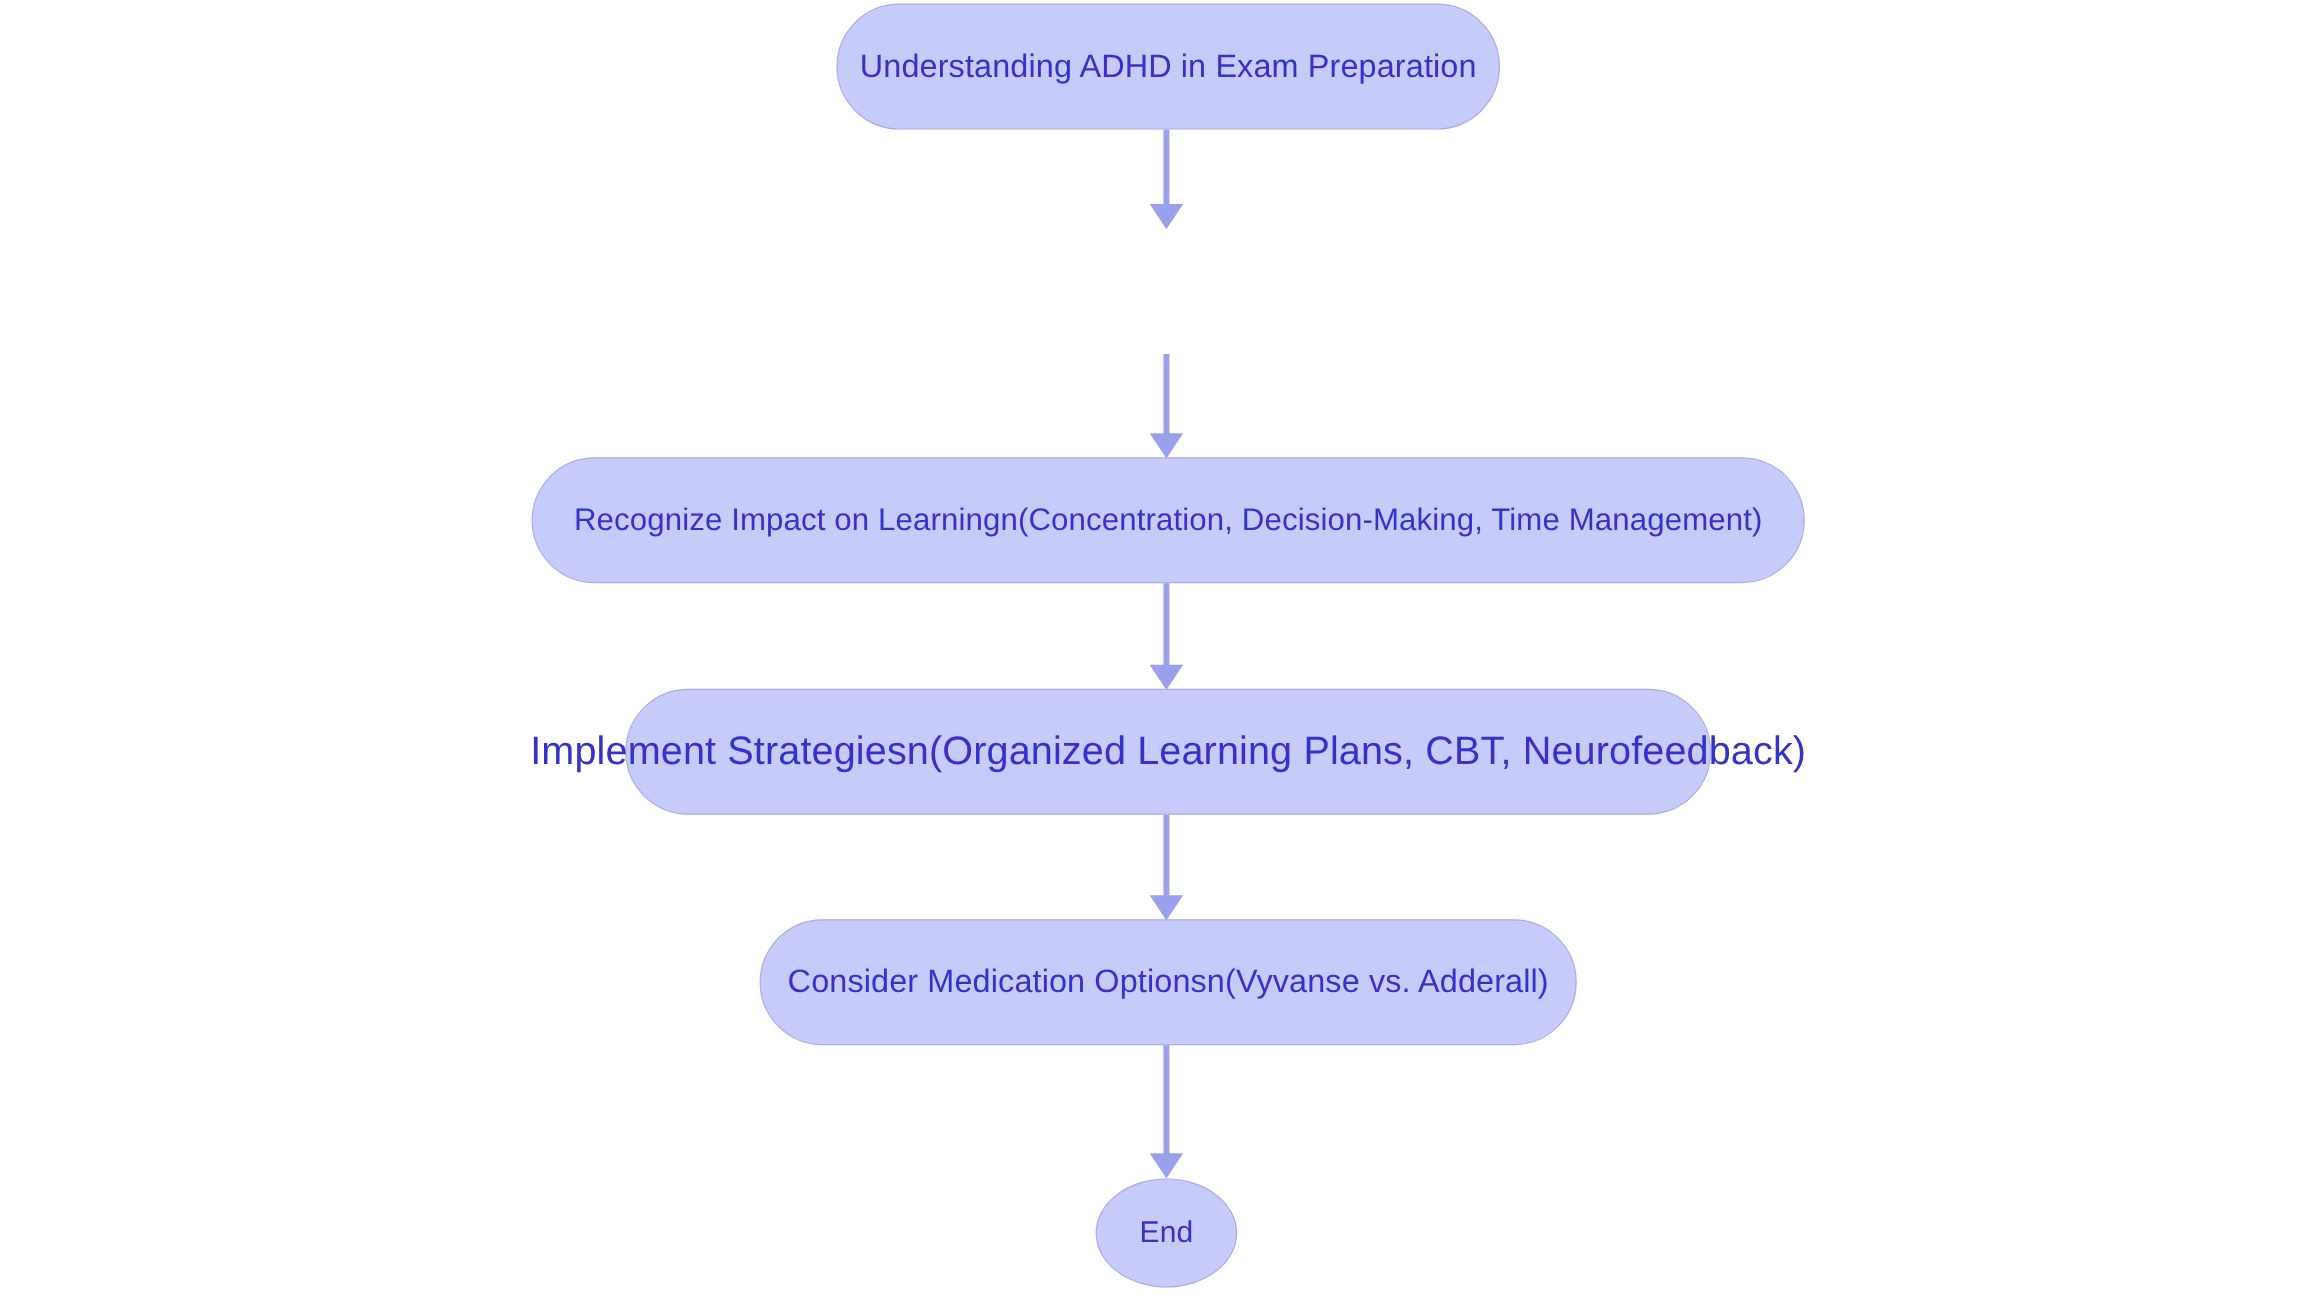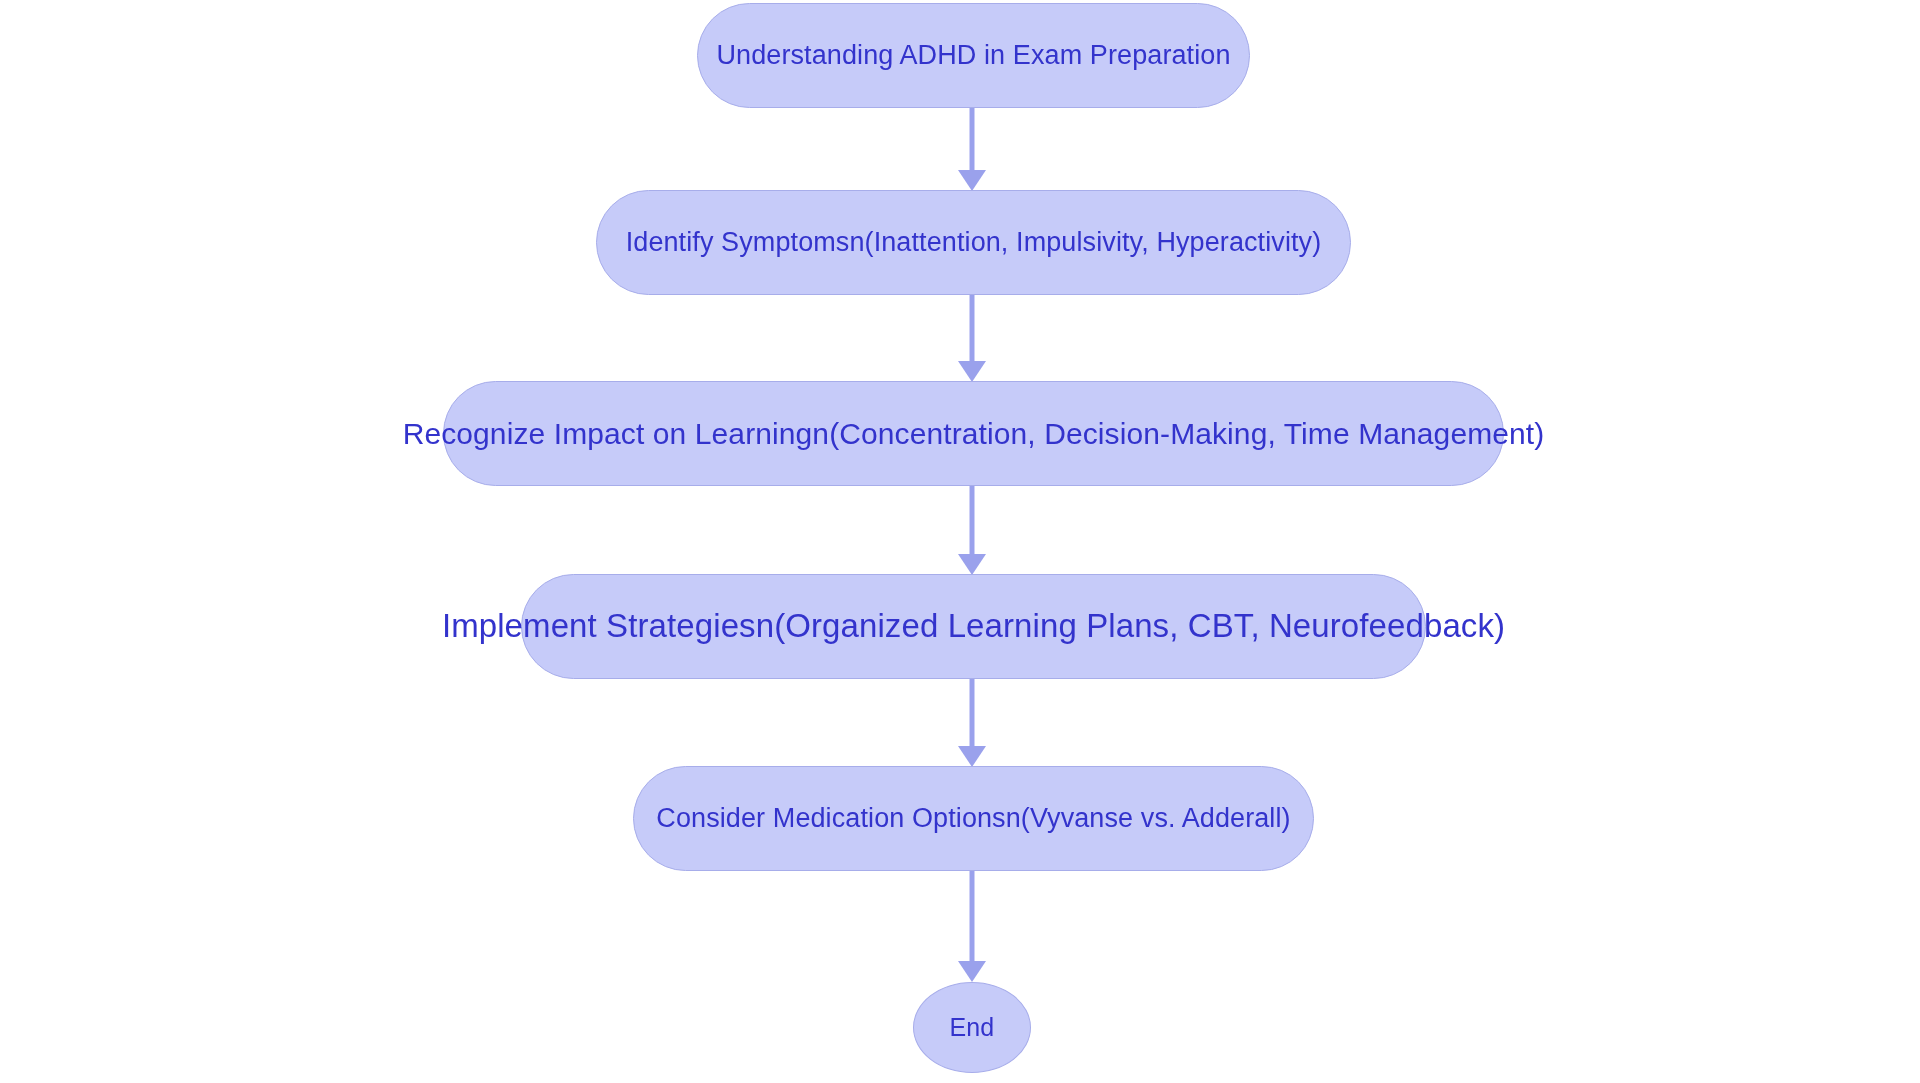--- a/index.html
+++ b/index.html
@@ -52,21 +52,21 @@
   
   #node-start        { left: 697px;  top: 3px;    width: 553px; height: 105px; }
   #node-symptoms     { left: 596px;  top: 190px;  width: 755px; height: 105px; }
   #node-impact       { left: 443px;  top: 381px;  width: 1061px;height: 105px; }
   #node-strategies   { left: 521px;  top: 574px;  width: 905px; height: 105px; }
   #node-medication   { left: 633px;  top: 766px;  width: 681px; height: 105px; }
   #node-end          { left: 913px;  top: 982px;  width: 118px; height: 91px; }
 
   #node-start  .node-label       { font-size: 27px; }
   #node-symptoms .node-label     { font-size: 27px; }
-  #node-impact .node-label       { font-size: 30px; }
+  #node-impact .node-label       { font-size: 26px; }
   #node-strategies .node-label   { font-size: 33px; }
   #node-medication .node-label   { font-size: 27px; }
   #node-end .node-label          { font-size: 25px; }
 
   
   .connector {
     position: absolute;
     left: 0;
     top: 0;
     width: 1920px;
@@ -113,23 +113,20 @@
     <g>
       <line class="conn-line" x1="972" y1="871" x2="972" y2="963"></line>
       <polygon class="conn-head" points="958,961 986,961 972,982"></polygon>
     </g>
   </svg>
 
   <div id="node-start" class="node stadium">
     <span class="node-label">Understanding ADHD in Exam Preparation</span>
   </div>
 
-  <div id="node-symptoms" class="node stadium">
-    <span class="node-label">Identify Symptomsn(Inattention, Impulsivity, Hyperactivity)</span>
-  </div>
 
   <div id="node-impact" class="node stadium">
     <span class="node-label">Recognize Impact on Learningn(Concentration, Decision-Making, Time Management)</span>
   </div>
 
   <div id="node-strategies" class="node stadium">
     <span class="node-label">Implement Strategiesn(Organized Learning Plans, CBT, Neurofeedback)</span>
   </div>
 
   <div id="node-end" class="node circle">

